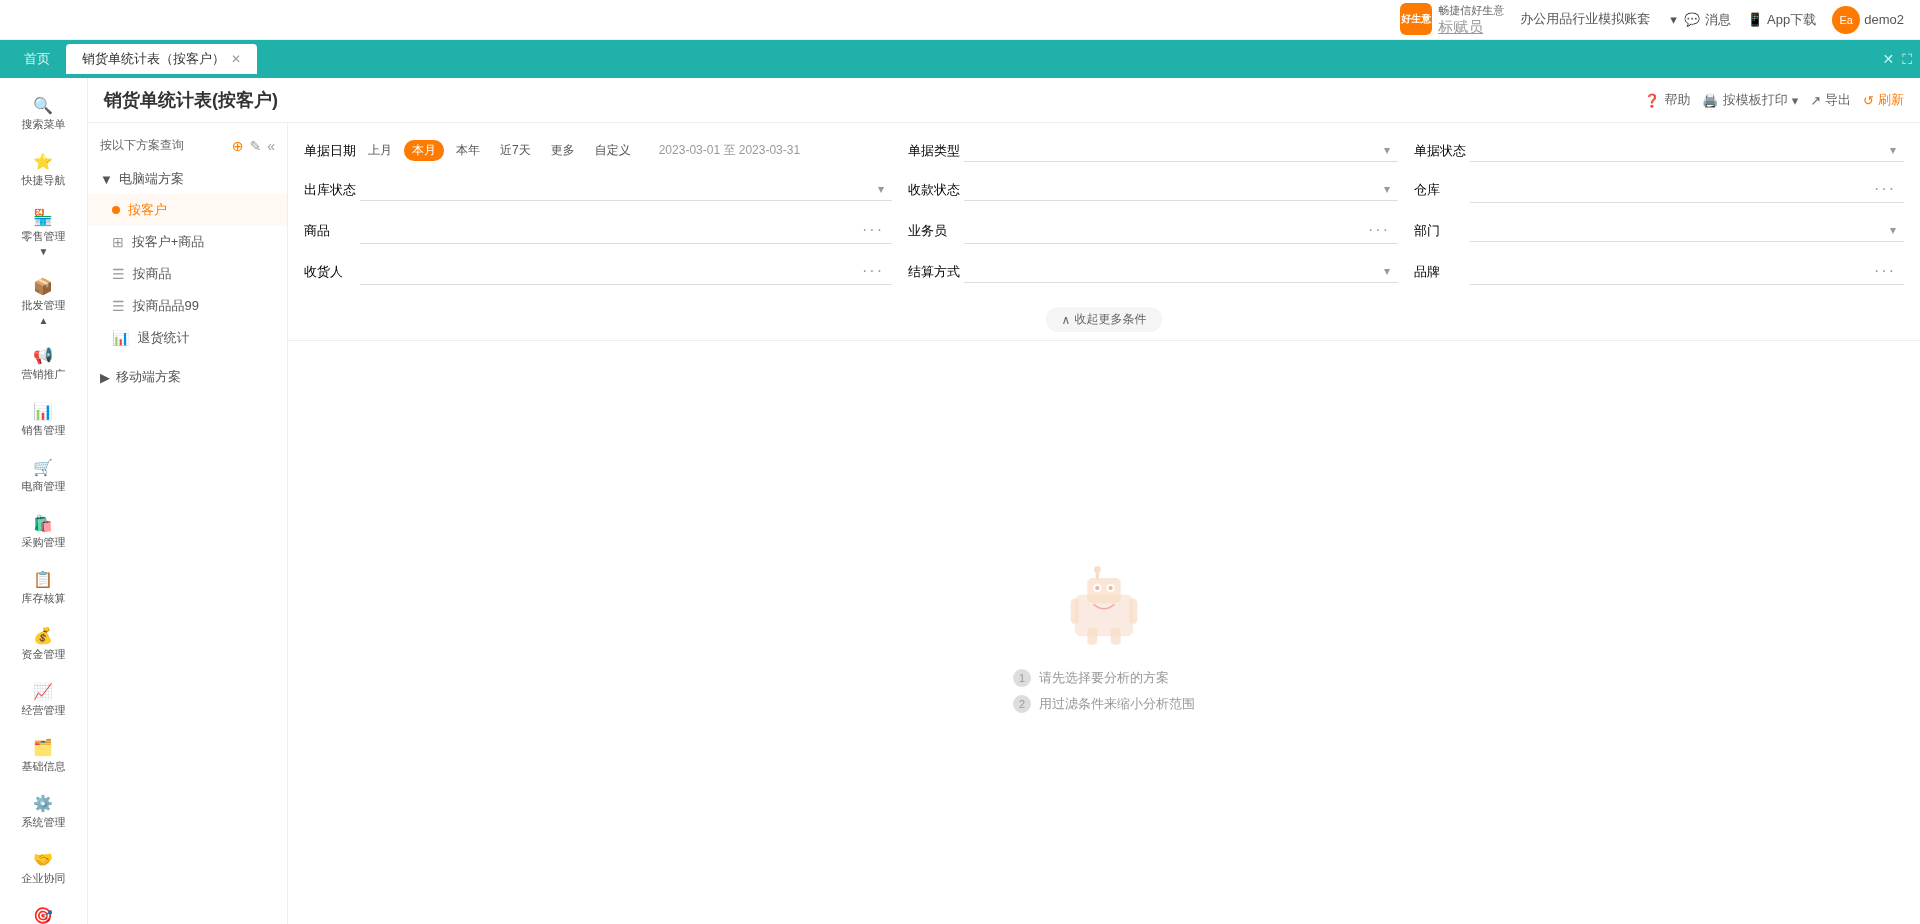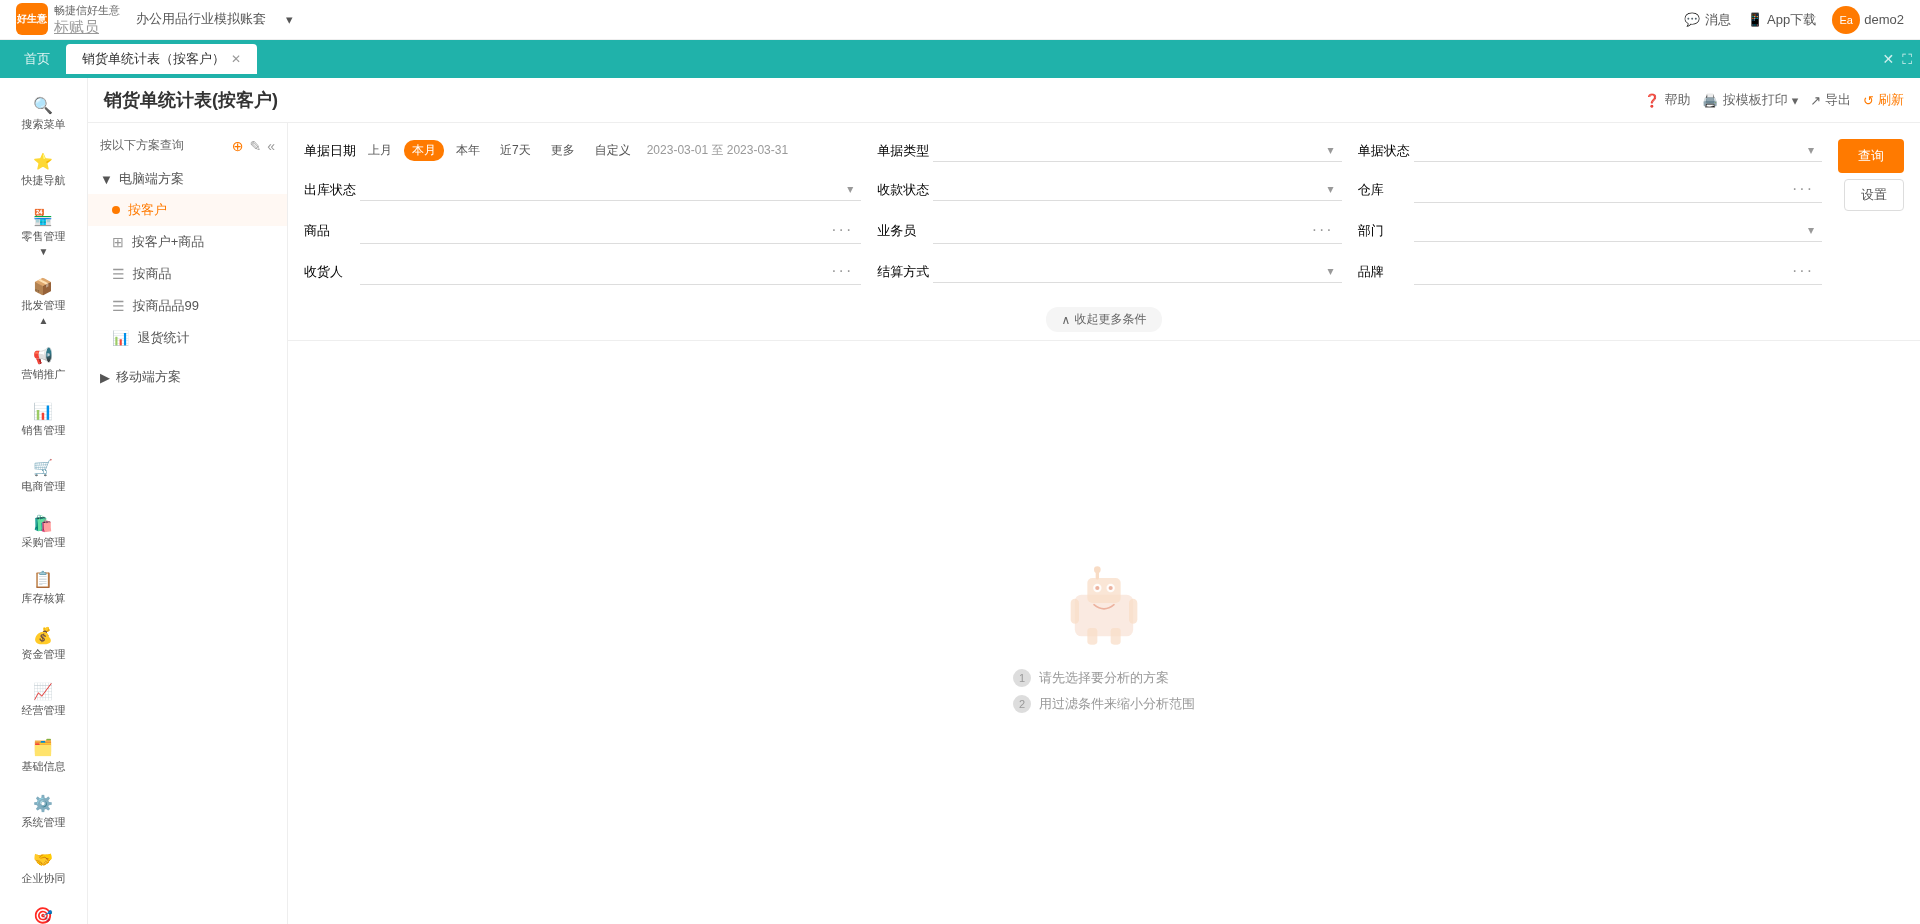--- a/index.html
+++ b/index.html
@@ -1,19 +1,19 @@
 <!DOCTYPE html>
 <html><head>
   <meta charset="utf-8">
   <style>
     * { box-sizing: border-box; margin: 0; padding: 0; }
     body { font-family: 'Microsoft YaHei', sans-serif; font-size: 13px; background: #f5f5f5; color: #333; height: 924px; overflow: hidden; display: flex; flex-direction: column; }
 
     
-    .top-bar { height: 40px; background: #fff; display: flex; align-items: center; justify-content: space-between; padding: 0 16px; border-bottom: 1px solid #eee; flex-shrink: 0; }
+    .top-bar { height: 40px; background: #fff; display: flex; align-items: center; justify-content: flex-end; padding: 0 16px; border-bottom: 1px solid #eee; flex-shrink: 0; }
     .top-bar-left { display: flex; align-items: center; gap: 8px; }
     .logo-area { display: flex; align-items: center; gap: 6px; }
     .logo-icon { width: 32px; height: 32px; background: #ff7a00; border-radius: 6px; display: flex; align-items: center; justify-content: center; }
     .logo-icon span { color: #fff; font-size: 10px; font-weight: bold; }
     .logo-text { font-size: 11px; color: #666; line-height: 1.3; }
     .industry-selector { display: flex; align-items: center; gap: 20px; color: #555; font-size: 13px; cursor: pointer; padding: 4px 8px; border-radius: 4px; }
     .top-bar-right { display: flex; align-items: center; gap: 16px; }
     .top-bar-right-item { display: flex; align-items: center; gap: 4px; color: #555; font-size: 13px; cursor: pointer; }
     .avatar { width: 28px; height: 28px; border-radius: 50%; background: #ff7a00; display: flex; align-items: center; justify-content: center; color: #fff; font-size: 11px; }
 
@@ -62,21 +62,21 @@
     
     .filter-area { flex: 1; overflow-y: auto; background: #fff; padding: 16px; }
 
     
     .filter-row { display: flex; align-items: center; margin-bottom: 14px; gap: 16px; }
     .filter-field { display: flex; align-items: center; flex: 1; }
     .filter-label { font-size: 13px; color: #000000; white-space: nowrap; min-width: 56px; }
     .filter-select { flex: 1; display: flex; align-items: center; justify-content: space-between; border-bottom: 1px solid #ddd; padding: 4px 8px; cursor: pointer; }
     .filter-select .arrow { color: #999; font-size: 12px; }
     .filter-select .dots { color: #999; font-size: 16px; letter-spacing: 2px; cursor: pointer; }
-    .date-filter { display: flex; align-items: center; gap: 8px; flex: 1; }
+    .date-filter { display: flex; align-items: center; gap: 20px; flex: 1; }
     .date-tabs { display: flex; gap: 4px; }
     .date-tab { padding: 2px 8px; border-radius: 4px; font-size: 12px; cursor: pointer; color: #555; }
     .date-tab.active { background: #ff7a00; color: #fff; border-radius: 10px; }
     .date-range { font-size: 12px; color: #999; }
     .btn-query { background: #ff7a00; color: #fff; border: none; border-radius: 4px; padding: 8px 20px; font-size: 13px; cursor: pointer; }
     .btn-settings { background: #fff; color: #555; border: 1px solid #ddd; border-radius: 4px; padding: 6px 16px; font-size: 13px; cursor: pointer; }
 
     
     .collapse-bar { display: flex; justify-content: center; padding: 8px; }
     .collapse-btn { display: flex; align-items: center; gap: 4px; color: #666; font-size: 12px; cursor: pointer; background: #f5f5f5; border-radius: 12px; padding: 4px 16px; }
@@ -390,24 +390,20 @@
                   <span class="filter-label">品牌</span>
                   <div class="filter-select" style="flex:1;border-bottom:1px solid #ddd;padding:4px 8px;display:flex;justify-content:space-between;">
                     <span></span>
                     <span class="dots">···</span>
                   </div>
                 </div>
               </div>
 
             </div>
 
-            <div class="filter-actions">
-              <button class="btn-query">查询</button>
-              <button class="btn-settings">设置</button>
-            </div>
           </div>
 
           <div class="collapse-bar">
             <div class="collapse-btn">
               <span>∧</span>
               <span>收起更多条件</span>
             </div>
           </div>
         </div>
 

